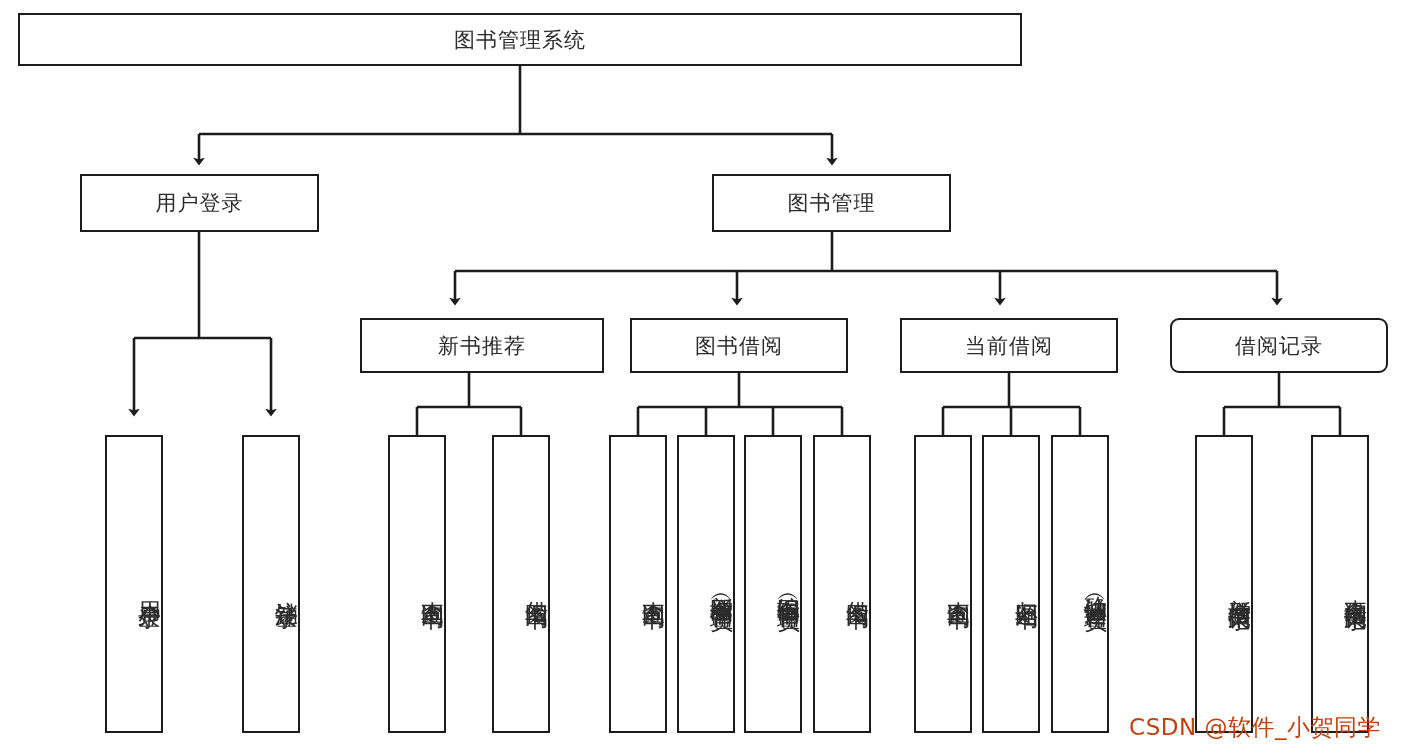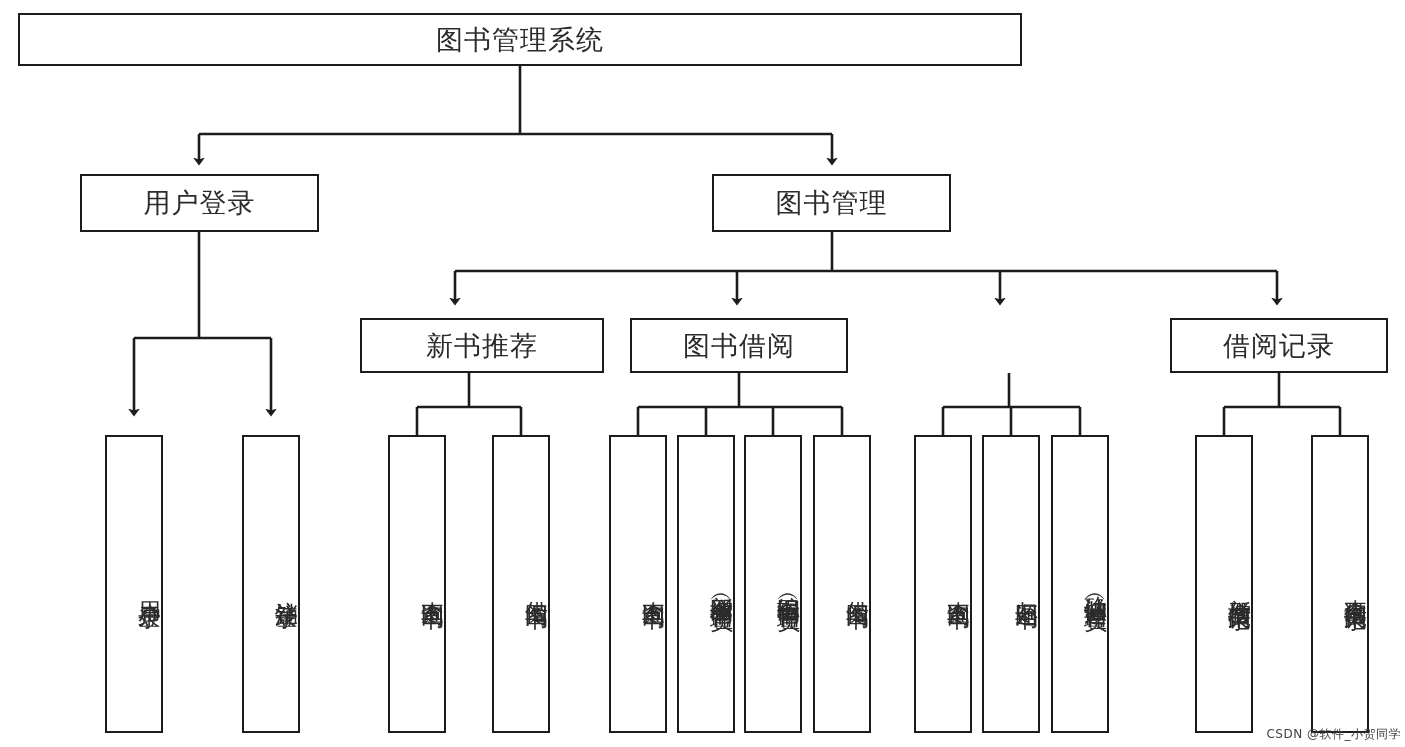--- a/index.html
+++ b/index.html
@@ -15,45 +15,45 @@
     position:absolute;
     box-sizing:border-box;
     border:2px solid #1c1c1c;
     background:#ffffff;
     display:flex;
     align-items:center;
     justify-content:center;
     color:#2b2b2b;
   }
   .node.horizontal{
-    font-size:27px;
+    font-size:21px;
     letter-spacing:1px;
   }
   .node.vertical{
     writing-mode:vertical-rl;
     text-orientation:upright;
     font-size:23px;
     letter-spacing:2px;
     line-height:1.02;
     align-items:flex-start;
     justify-content:center;
     padding-top:6px;
     white-space:nowrap;
   }
   .node.vertical .vtxt{
     writing-mode:vertical-rl;
     text-orientation:upright;
     display:block;
   }
   .watermark{
     position:absolute;
-    right:4px;
+    right:24px;
     bottom:4px;
-    font-size:12px;
-    color:#404040;
+    font-size:23px;
+    color:#c2410c;
     letter-spacing:0.5px;
     white-space:nowrap;
   }
   svg.edges{position:absolute;left:0;top:0;width:1405px;height:747px;pointer-events:none;}
 </style>
 </head>
 <body>
 
 <div id="diagram">
 
@@ -117,21 +117,24 @@
   <div class="node horizontal" style="left:712px;top:174px;width:239px;height:58px;text-align:right;">
     <span>图书管理</span>
   </div>
 
   <div class="node horizontal" style="left:360px;top:318px;width:244px;height:55px;">
     <span>新书推荐</span>
   </div>
   <div class="node horizontal" style="left:630px;top:318px;width:218px;height:55px;text-align:center;">
     <span>图书借阅</span>
   </div>
-  <div class="node horizontal" style="left:1170px;top:318px;width:218px;height:55px;">
+  <div class="node horizontal" style="left:900px;top:318px;width:218px;height:55px;">
+    <span>当前借阅</span>
+  </div>
+  <div class="node horizontal" style="left:1170px;top:318px;width:218px;height:55px;border-radius:9px;">
     <span>借阅记录</span>
   </div>
 
   <div class="node vertical" style="left:105px;top:435px;width:58px;height:298px;">
     <span class="vtxt">用户登录</span>
   </div>
   <div class="node vertical" style="left:242px;top:435px;width:58px;height:298px;">
     <span class="vtxt">注销登录</span>
   </div>
 

